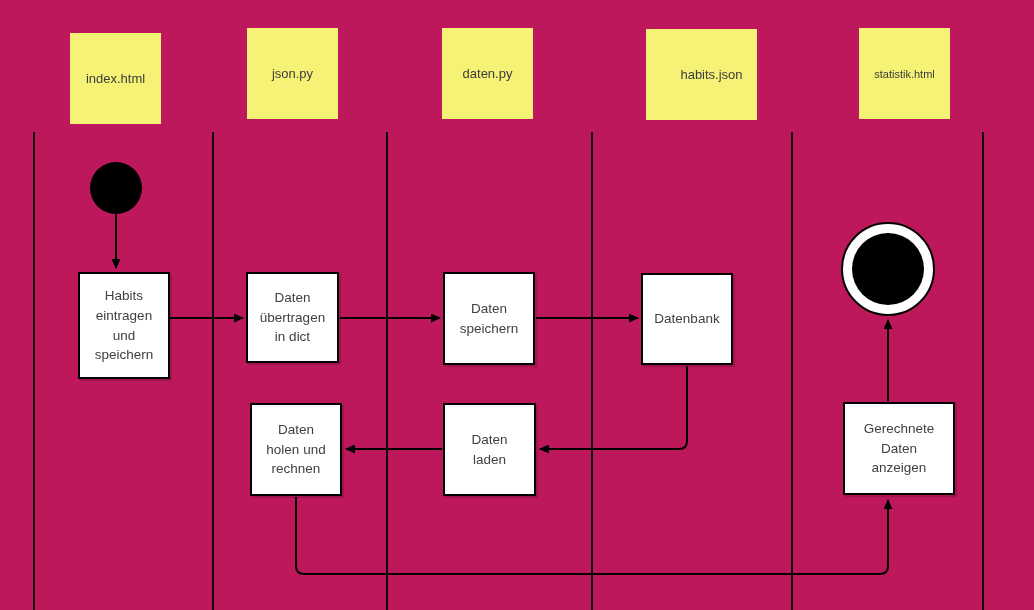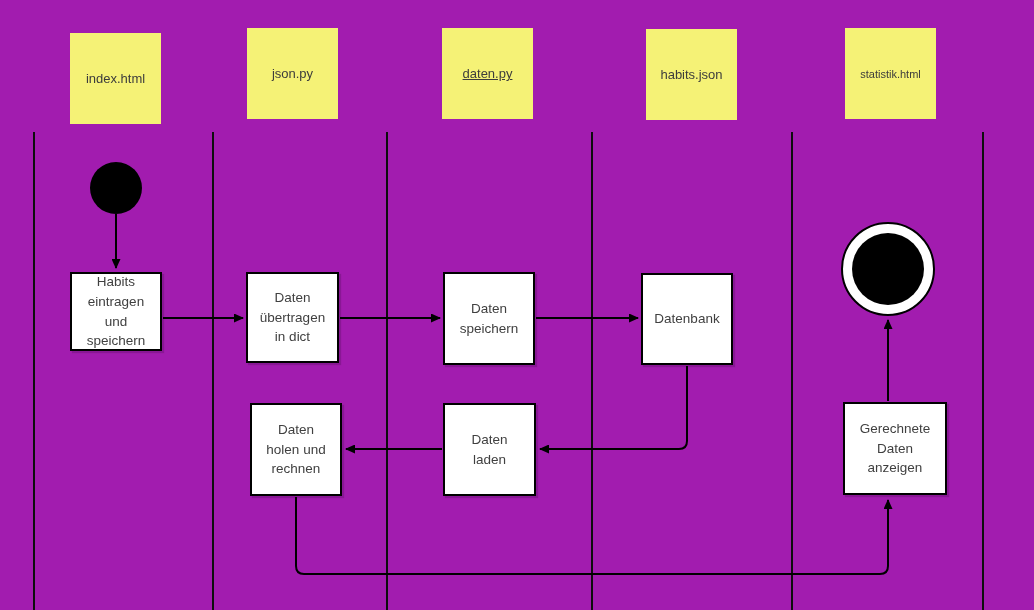--- a/index.html
+++ b/index.html
@@ -4,40 +4,40 @@
 <style>
   html, body { margin: 0; padding: 0; }
   body {
     font-family: "Liberation Sans", sans-serif;
     background: #f7f8f8;
   }
   .canvas {
     position: relative;
     width: 1034px;
     height: 610px;
-    background: #a21caf;
+    background: #be185d;
     overflow: hidden;
   }
   .layer {
     position: absolute;
     inset: 0;
   }
   .note {
     position: absolute;
     width: 91px;
     height: 91px;
     background: #f5f276;
     display: flex;
     align-items: center;
     justify-content: center;
     text-align: center;
     font-size: 13px;
     color: #3c3c3c;
   }
-  .note.small { font-size: 11px; }
+  .note.small { font-size: 11px; margin-left: 14px; }
   .abox {
     position: absolute;
     background: #ffffff;
     border: 2px solid #000000;
     box-shadow: 2px 2px 1px rgba(0,0,0,0.15);
     display: flex;
     align-items: center;
     justify-content: center;
     text-align: center;
     box-sizing: border-box;
@@ -45,31 +45,31 @@
   .abox .label {
     white-space: pre-line;
     font-size: 13.5px;
     line-height: 1.45;
     color: #404040;
   }
   .note .label { white-space: pre-line; }
   
   .note-1 { left: 70px;  top: 33px; }
   .note-2 { left: 247px; top: 28px; }
-  .note-3 { left: 442px; top: 28px; text-decoration: underline; }
-  .note-4 { left: 646px; top: 29px; }
+  .note-3 { left: 442px; top: 28px; }
+  .note-4 { left: 646px; top: 29px; padding-left: 20px; }
   .note-5 { left: 845px; top: 28px; }
   
-  .box-1 { left: 70px;  top: 272px; width: 92px; height: 79px; }
+  .box-1 { left: 78px;  top: 272px; width: 92px; height: 107px; }
   .box-2 { left: 246px; top: 272px; width: 93px; height: 91px; }
   .box-3 { left: 443px; top: 272px; width: 92px; height: 93px; }
   .box-4 { left: 641px; top: 273px; width: 92px; height: 92px; align-items: center; }
   .box-5 { left: 250px; top: 403px; width: 92px; height: 93px; }
   .box-6 { left: 443px; top: 403px; width: 93px; height: 93px; }
-  .box-7 { left: 843px; top: 402px; width: 104px; height: 93px; }
+  .box-7 { left: 843px; top: 402px; width: 112px; height: 93px; }
 </style>
 </head>
 <body>
 
 <div class="canvas">
 
   <svg class="layer" width="1034" height="610" viewBox="0 0 1034 610">
     <defs>
       <marker id="arrow" viewBox="0 0 10 9" markerWidth="10" markerHeight="9" refX="9" refY="4.5" orient="auto" markerUnits="userSpaceOnUse">
         <path d="M0,0 L10,4.5 L0,9 z" fill="#000000"></path>

